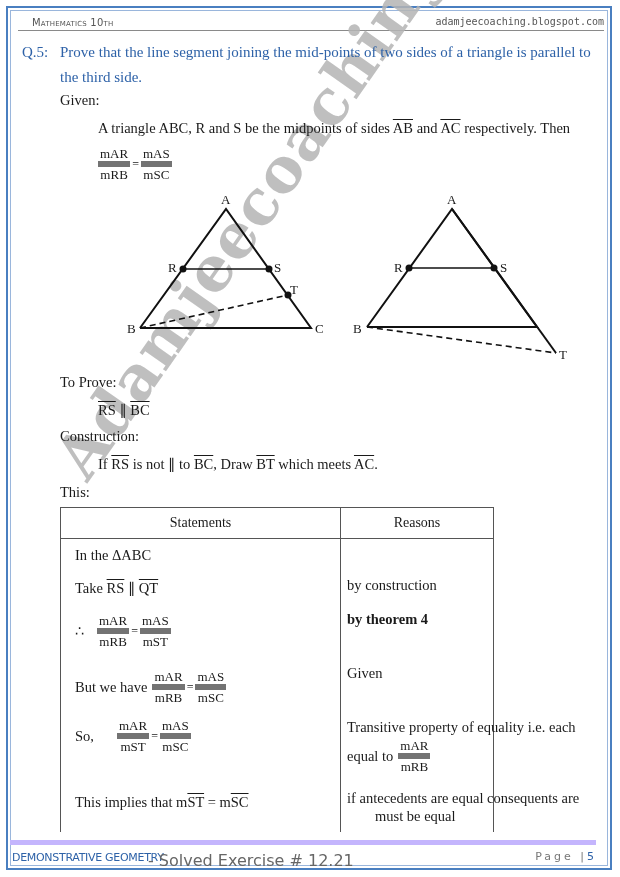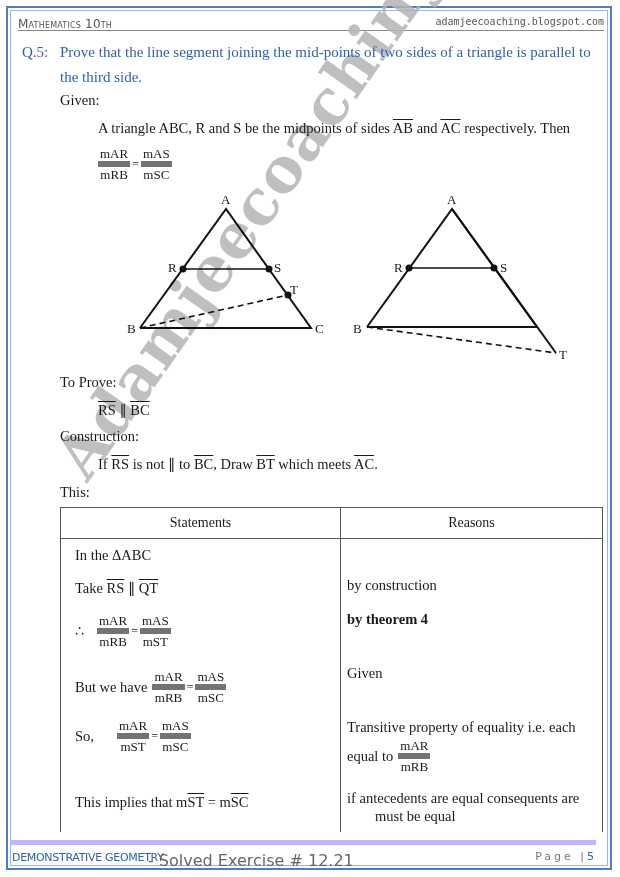--- a/index.html
+++ b/index.html
@@ -1,33 +1,33 @@
 <!DOCTYPE html>
 <html><head>
 <meta charset="utf-8">
 <style>
   html, body { margin:0; padding:0; background:#ffffff; }
   body { width:620px; height:877px; position:relative; overflow:hidden; font-family:"DejaVu Serif", serif; color:#1a1a1a; }
   .frame-outer { position:absolute; left:6px; top:6px; width:606px; height:864px; border:2px solid #4a7fc0; box-sizing:border-box; }
   .frame-inner { position:absolute; left:10px; top:10px; width:598px; height:856px; border:1px solid #9ab6dc; box-sizing:border-box; }
   .header { position:absolute; left:18px; top:16px; width:586px; height:14px; border-bottom:1px solid #8a8a8a; font-family:"DejaVu Sans Mono", monospace; color:#555; }
-  .header .left { position:absolute; left:0; top:1px; font-size:12px; letter-spacing:0.2px; font-family:"DejaVu Sans", sans-serif; font-variant:small-caps; color:#555; }
+  .header .left { position:absolute; left:14px; top:1px; font-size:10px; letter-spacing:0.2px; font-family:"DejaVu Sans", sans-serif; font-variant:small-caps; color:#555; }
   .header .right { position:absolute; right:0; top:0; font-size:10px; color:#555; }
   .q { position:absolute; left:22px; top:40px; font-size:13px; color:#2e62a8; line-height:25px; width:580px; font-family:"Liberation Serif", serif; font-size:15px; }
   .q .num { position:absolute; left:0; top:0; }
   .q .text { position:absolute; left:38px; top:0; width:545px; }
   .t { position:absolute; font-family:"Liberation Serif", serif; font-size:14.5px; color:#1a1a1a; white-space:nowrap; }
   .ov { text-decoration:overline; }
   .frac { display:inline-block; vertical-align:middle; text-align:center; font-size:13px; line-height:15px; }
   .frac .n { display:block; border-bottom:6px solid #737373; padding:0 2px; }
   .frac .d { display:block; padding:0 2px; }
   .eq { display:inline-block; vertical-align:middle; margin:0 2px; font-size:12px; }
   svg.diag { position:absolute; left:0; top:0; }
   .watermark { position:absolute; left:40px; top:450px; font-family:"DejaVu Serif", serif; font-weight:bold; font-size:62px; color:#b5b5b5; opacity:0.85; transform:rotate(-55deg); transform-origin:left top; white-space:nowrap; letter-spacing:1px; }
-  table.proof { position:absolute; left:60px; top:507px; width:543px; border-collapse:collapse; font-family:"Liberation Serif", serif; font-size:14px; }
+  table.proof { position:absolute; left:60px; top:507px; width:434px; border-collapse:collapse; font-family:"Liberation Serif", serif; font-size:14px; }
   table.proof td, table.proof th { border:1px solid #555; vertical-align:top; padding:0; }
   table.proof th { font-weight:normal; height:30px; text-align:center; vertical-align:middle; }
   .col1 { width:271px; }
   .cell { position:relative; height:293px; }
   .footer { position:absolute; left:10px; top:840px; width:586px; border-top:5px solid #c4b5fd; height:22px; font-family:"DejaVu Sans", sans-serif; font-size:11px; }
   .footer .l1 { position:absolute; left:2px; top:6px; color:#2e62a8; font-size:11px; letter-spacing:-0.3px; }
   .footer .l2 { position:absolute; left:138px; top:6px; color:#666; font-size:16px; }
   .footer .pg { position:absolute; right:2px; top:5px; color:#777; font-size:11px; letter-spacing:3px; }
   .footer .pg b { color:#2e62a8; font-weight:normal; letter-spacing:0; }
 </style>

